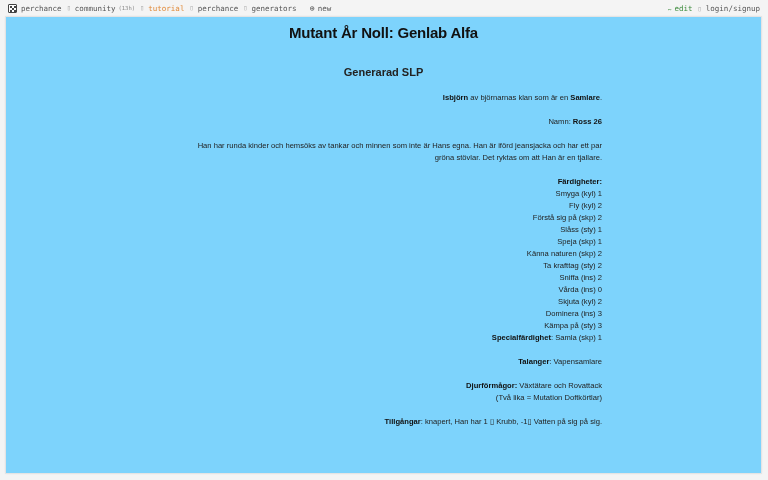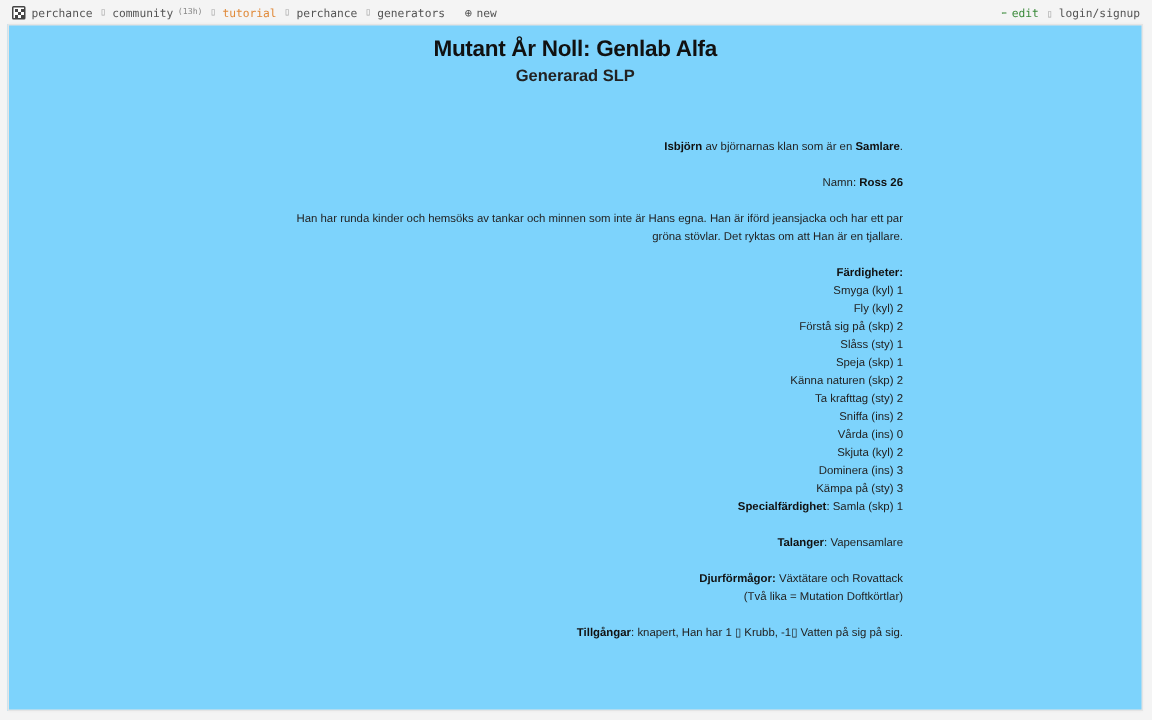--- a/index.html
+++ b/index.html
@@ -39,21 +39,21 @@
     position:absolute; left:5px; top:16px; width:757px; height:458px;
     background:#7dd3fc; border:1px solid #e4e4e4; box-sizing:border-box;
     box-shadow:0 0 2px rgba(0,0,0,0.05);
   }
   h1 {
     position:absolute; left:0; width:100%; top:7px; margin:0;
     text-align:center; font-size:15px; font-weight:bold; letter-spacing:-0.2px;
     color:#111;
   }
   h2 {
-    position:absolute; left:0; width:100%; top:28px; margin:0;
+    position:absolute; left:0; width:100%; top:49px; margin:0;
     text-align:center; font-size:11px; font-weight:bold; color:#222;
   }
   .content {
     position:absolute; left:176px; top:75px; width:420px;
     font-size:7.6px; line-height:12px; color:#222;text-align:right;
   }
   .content p { margin:0 0 12px 0; }
   .content b { font-weight:bold; color:#111; }
   .line { display:block; }
 </style>

